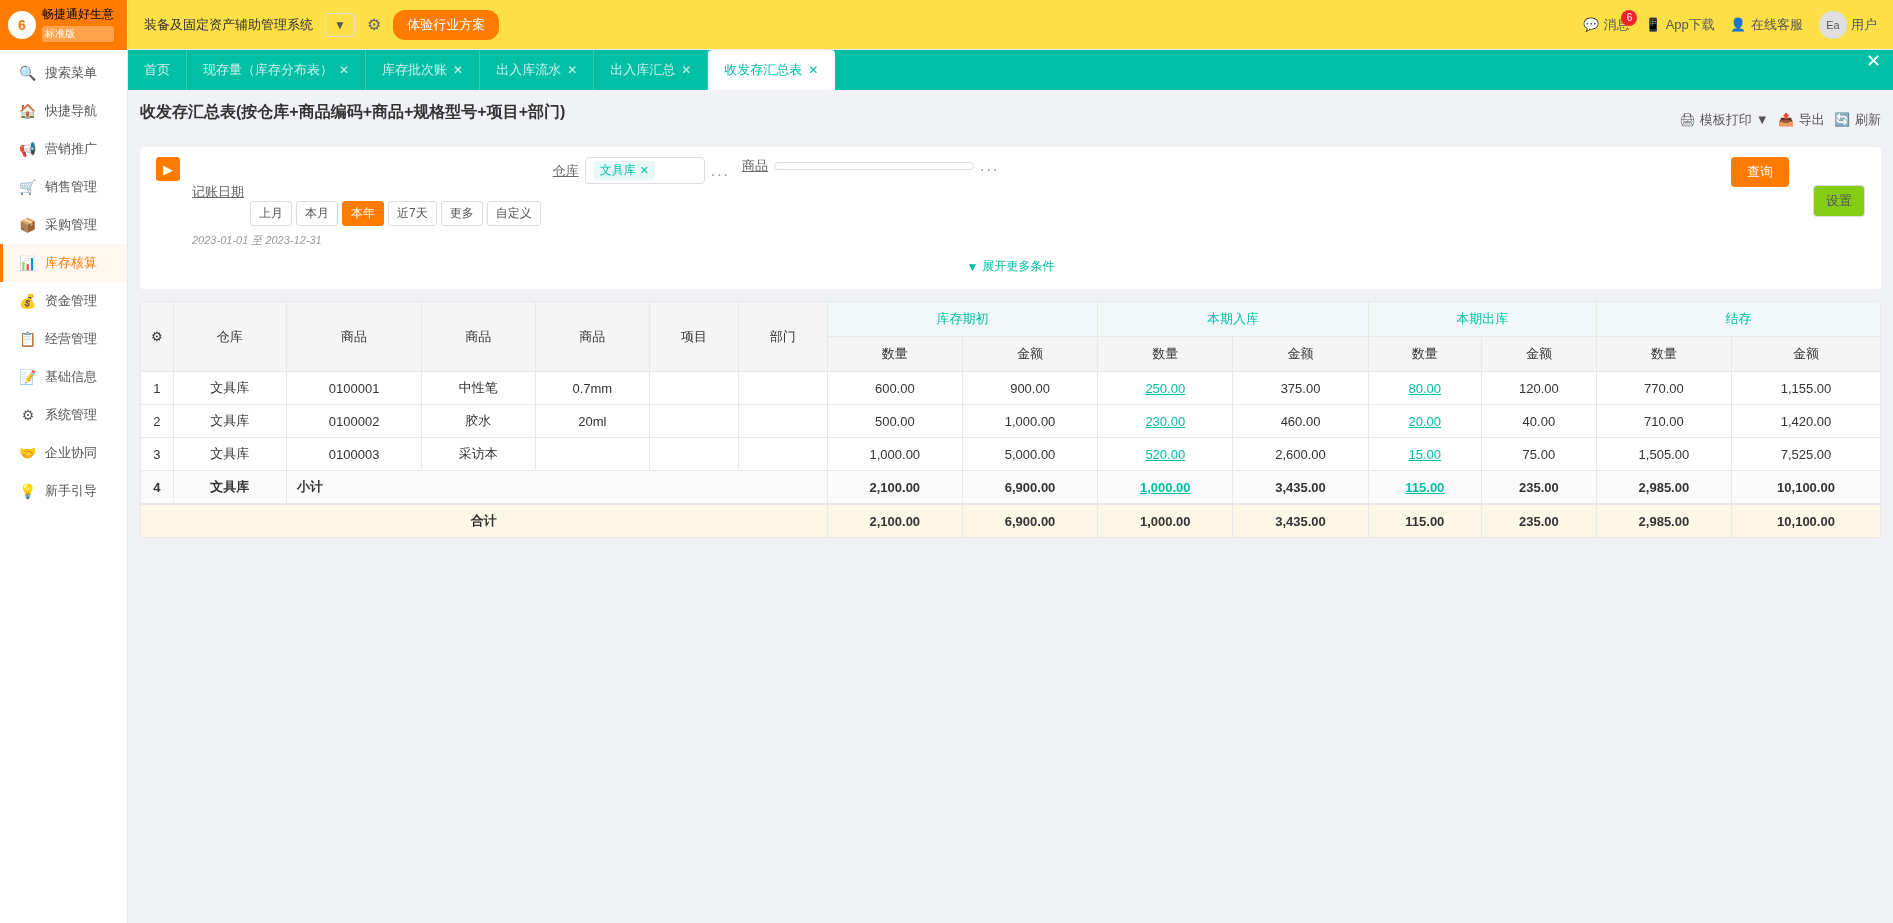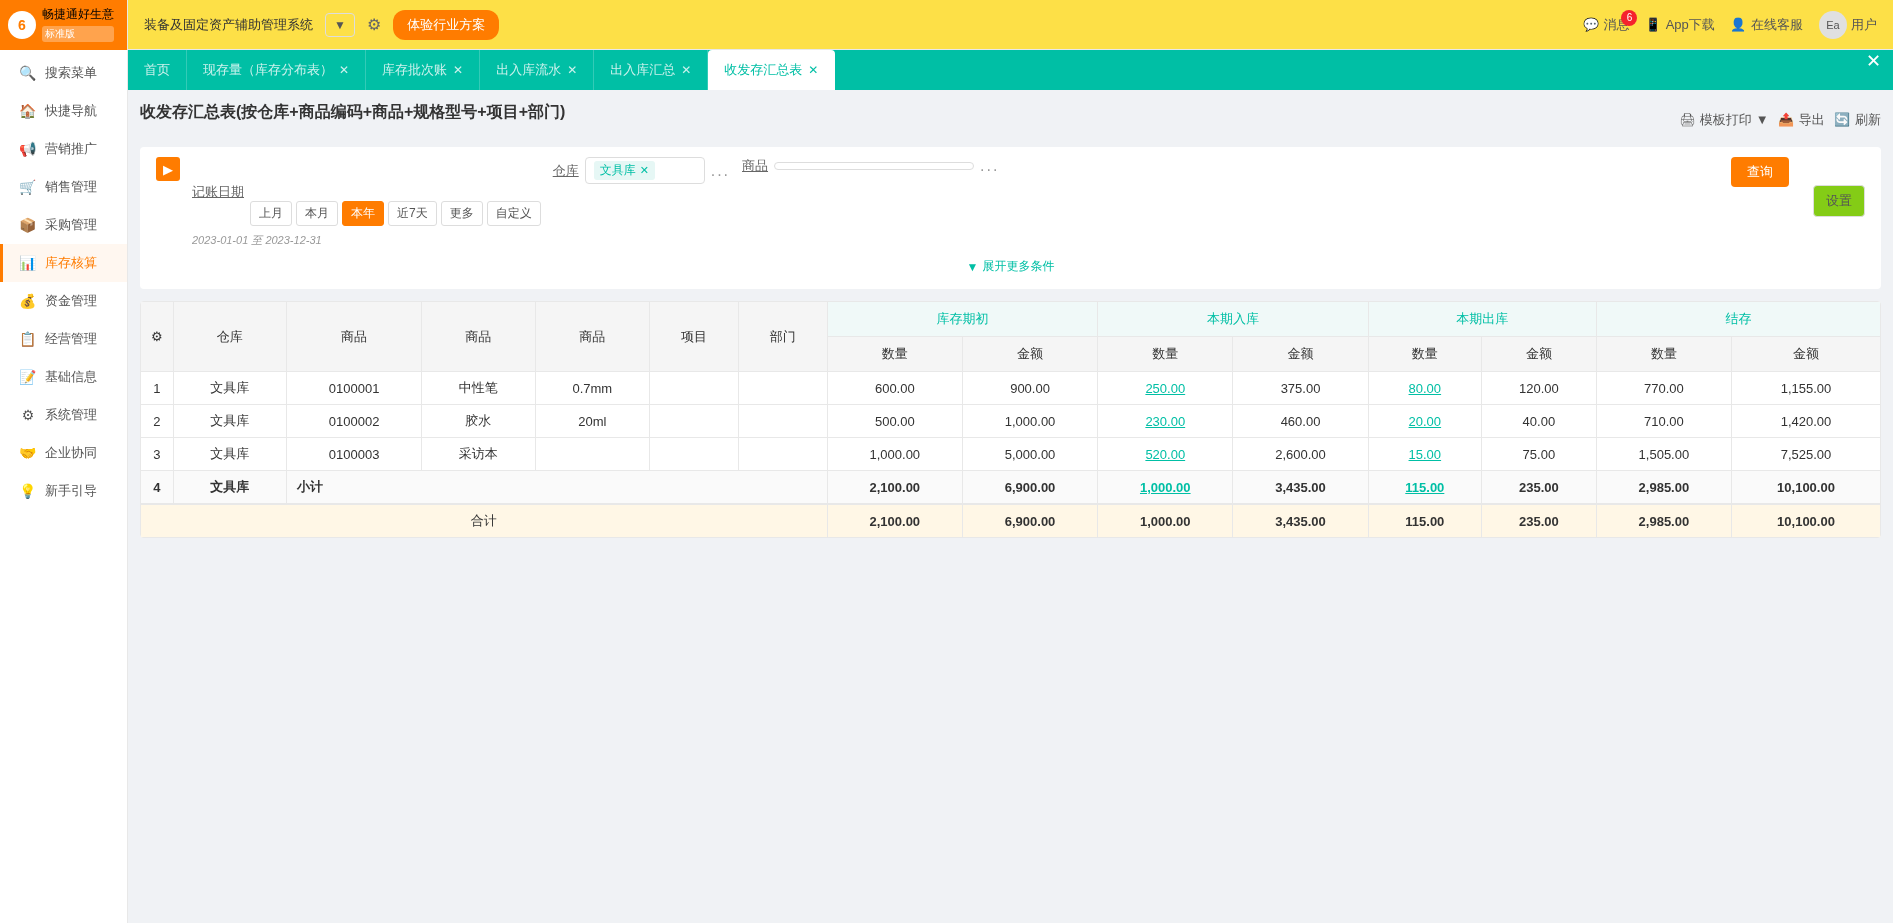--- a/index.html
+++ b/index.html
@@ -362,21 +362,21 @@
   <td><span class="number-link"><b>1,000.00</b></span></td>
   <td><b>3,435.00</b></td>
   <td><span class="number-link"><b>115.00</b></span></td>
   <td><b>235.00</b></td>
   <td><b>2,985.00</b></td>
   <td><b>10,100.00</b></td>
 </tr>
           </tbody>
         <tfoot>
           <tr class="table-footer">
-            <td colspan="7" style="text-align:center; font-weight:400;">合计</td>
+            <td colspan="7" style="text-align:center; font-weight:700;">合计</td>
             <td>2,100.00</td>
             <td>6,900.00</td>
             <td>1,000.00</td>
             <td>3,435.00</td>
             <td>115.00</td>
             <td>235.00</td>
             <td>2,985.00</td>
             <td>10,100.00</td>
           </tr>
         </tfoot>

